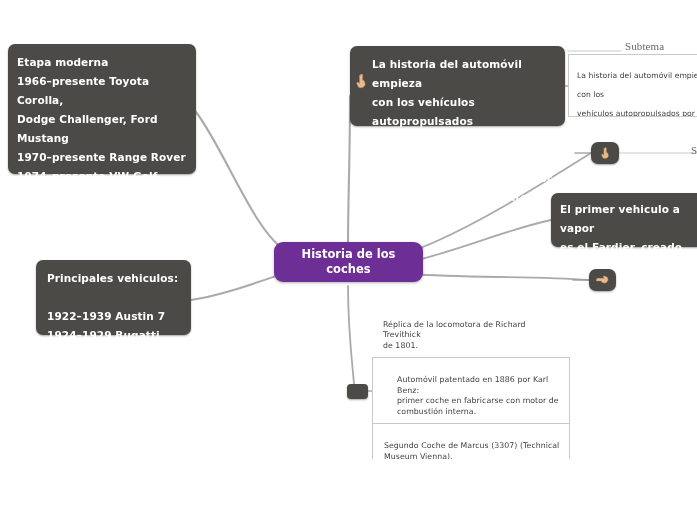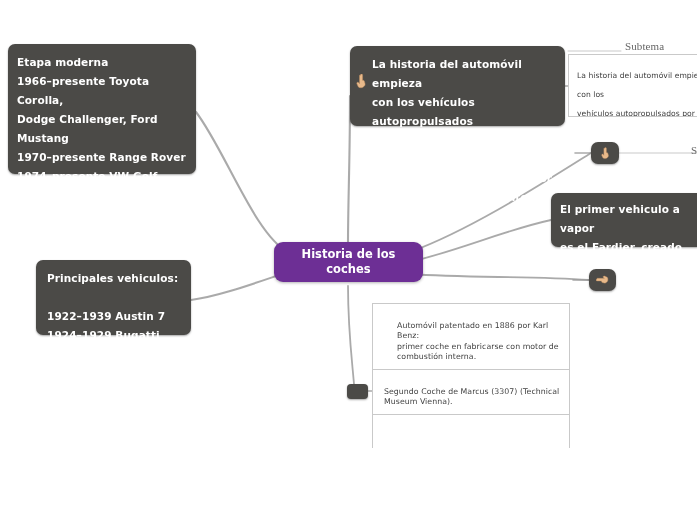--- a/index.html
+++ b/index.html
@@ -274,20 +274,24 @@
   <div id="note-panel">
     <span class="note-text">La historia del automóvil empieza con los
 vehículos autopropulsados por vapor del Siglo
 XVIII. En 1860 se crea el primer vehiculo por
 motor de combustión interna con gasolina. Se
 divide en una serie de etapas marcadas por
 los principales hitos tecnológicos</span>
   </div>
 
   <div id="list-panel">
+    <div class="list-row first-row">
+      <span>Réplica de la locomotora de Richard Trevithick
+de 1801.</span>
+    </div>
     <div class="list-row bordered top-edge">
       <span>Automóvil patentado en 1886 por Karl Benz:
 primer coche en fabricarse con motor de
 combustión interna.</span>
     </div>
     <div class="list-row bordered sep">
       <span>Segundo Coche de Marcus (3307) (Technical
 Museum Vienna).</span>
     </div>
     <div class="list-row bordered sep">

